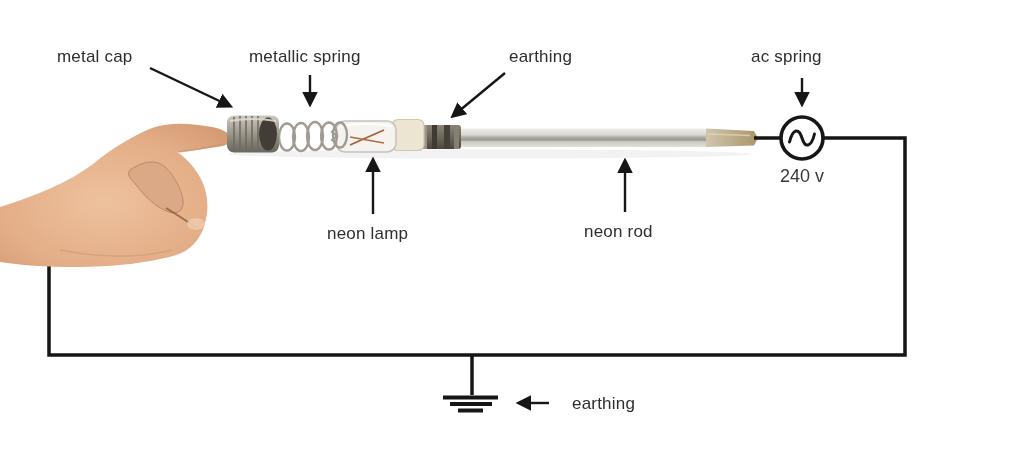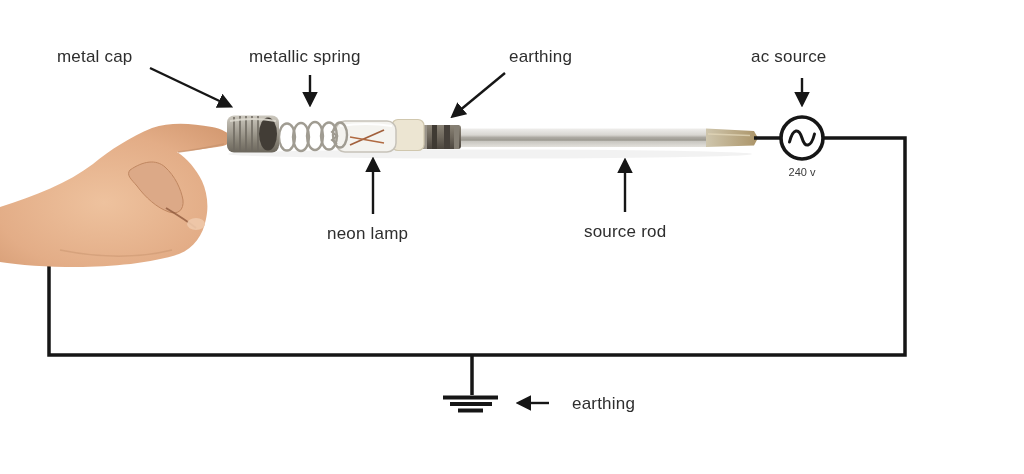--- a/index.html
+++ b/index.html
@@ -12,21 +12,21 @@
   svg{position:absolute;left:0;top:0;}
   .lbl{
     position:absolute;
     font-size:17px;line-height:1.2;
     color:#2e2e2e;
     white-space:nowrap;
     letter-spacing:.2px;
   }
   .lbl-small{
     position:absolute;
-    font-size:11px;line-height:1.2;
+    font-size:18px;line-height:1.2;
     color:#3a3a3a;
     width:56px;text-align:center;
     white-space:nowrap;
   }
 </style>
 </head>
 <body>
 
 <div id="stage">
 
@@ -160,19 +160,19 @@
       <path d="M 802,78 V 104" marker-end="url(#ah)"></path>
       <path d="M 373,214 V 160" marker-end="url(#ah)"></path>
       <path d="M 625,212 V 161" marker-end="url(#ah)"></path>
       <path d="M 549,403 H 519" marker-end="url(#ah)"></path>
     </g>
   </svg>
 
   <div class="lbl" style="left:57px;top:47px">metal cap</div>
   <div class="lbl" style="left:249px;top:47px">metallic spring</div>
   <div class="lbl" style="left:509px;top:47px">earthing</div>
-  <div class="lbl" style="left:751px;top:47px">ac source</div>
+  <div class="lbl" style="left:751px;top:47px">ac spring</div>
   <div class="lbl" style="left:327px;top:224px">neon lamp</div>
-  <div class="lbl" style="left:584px;top:222px">source rod</div>
+  <div class="lbl" style="left:584px;top:222px">neon rod</div>
   <div class="lbl" style="left:572px;top:394px">earthing</div>
   <div class="lbl-small" style="left:774px;top:166px">240 v</div>
 
 </div>
 
 </body></html>

